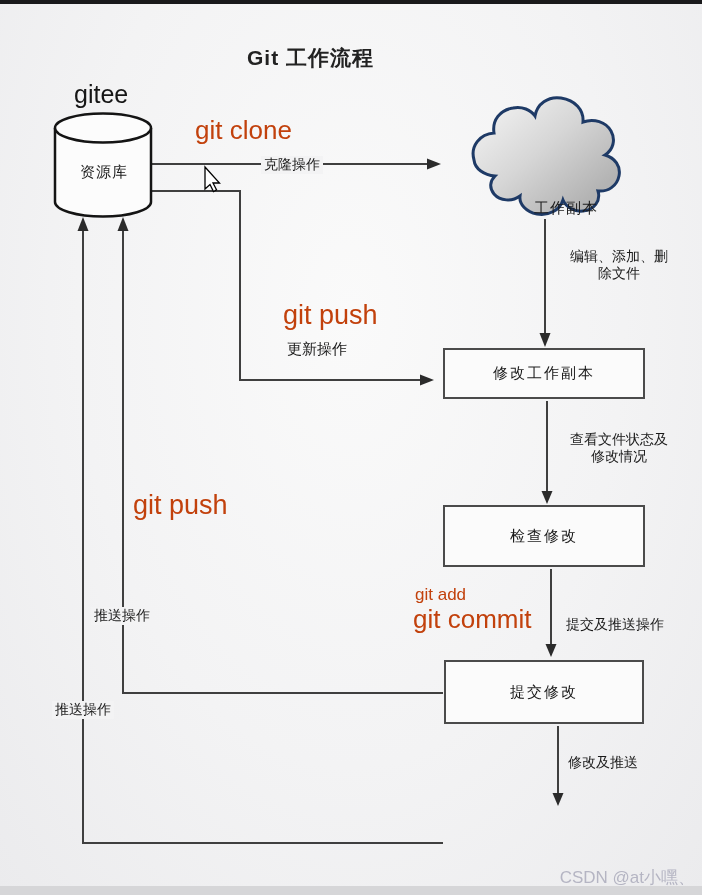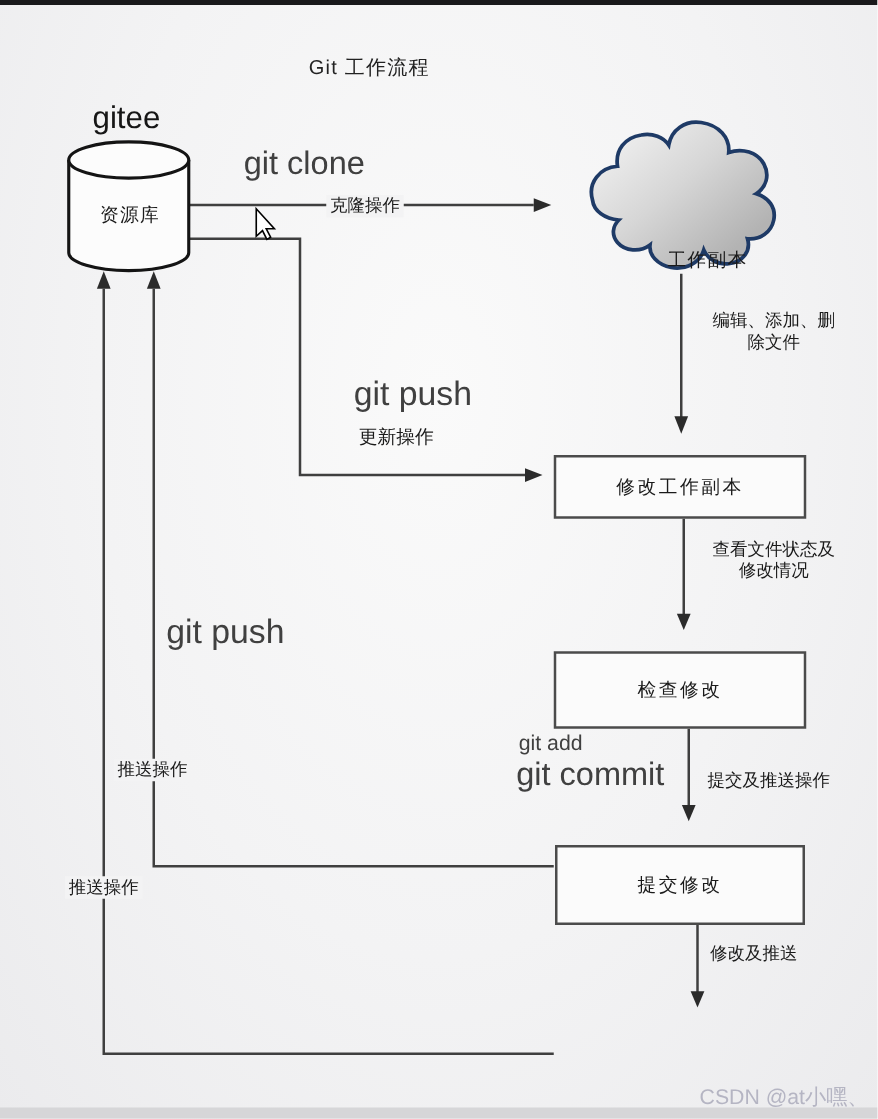--- a/index.html
+++ b/index.html
@@ -6,29 +6,29 @@
   body{
     width:702px;height:895px;overflow:hidden;position:relative;
     font-family:"Liberation Sans","DejaVu Sans",sans-serif;
     background:radial-gradient(ellipse at 50% 35%, #fafafa 0%, #f3f3f4 55%, #ebebed 100%);
   }
   .stage{position:absolute;inset:0;}
   .topbar{position:absolute;left:0;top:0;width:702px;height:4px;background:#19191b;}
   .bottomstrip{position:absolute;left:0;top:886px;width:702px;height:9px;background:#d6d6d8;}
   svg.diagram{position:absolute;left:0;top:0;}
   .txt{position:absolute;color:#161616;white-space:nowrap;}
-  .title{font-size:16px;font-weight:400;letter-spacing:1px;color:#222;}
-  .cmd{font-size:26px;color:#404040;}
+  .title{font-size:21px;font-weight:700;letter-spacing:1px;color:#222;}
+  .cmd{font-size:26px;color:#c2410c;}
   .zh{font-size:14px;color:#1a1a1a;}
   .zh15{font-size:15px;color:#1a1a1a;}
   .mask{background:#f3f3f4;padding:0 3px;}
   .node-box{
     position:absolute;border:2px solid #4b4b4b;background:#fbfbfb;
     display:flex;align-items:center;justify-content:center;
-    font-size:15px;color:#1a1a1a;letter-spacing:2px;margin-top:16px;
+    font-size:15px;color:#1a1a1a;letter-spacing:2px;
   }
   .twoline{position:absolute;width:114px;text-align:center;font-size:14px;
     line-height:17px;color:#1a1a1a;white-space:normal;}
   .watermark{position:absolute;right:7px;top:866px;font-size:17px;color:#b5b5c3;}
 </style>
 </head>
 <body>
 
 <div class="stage">
 

